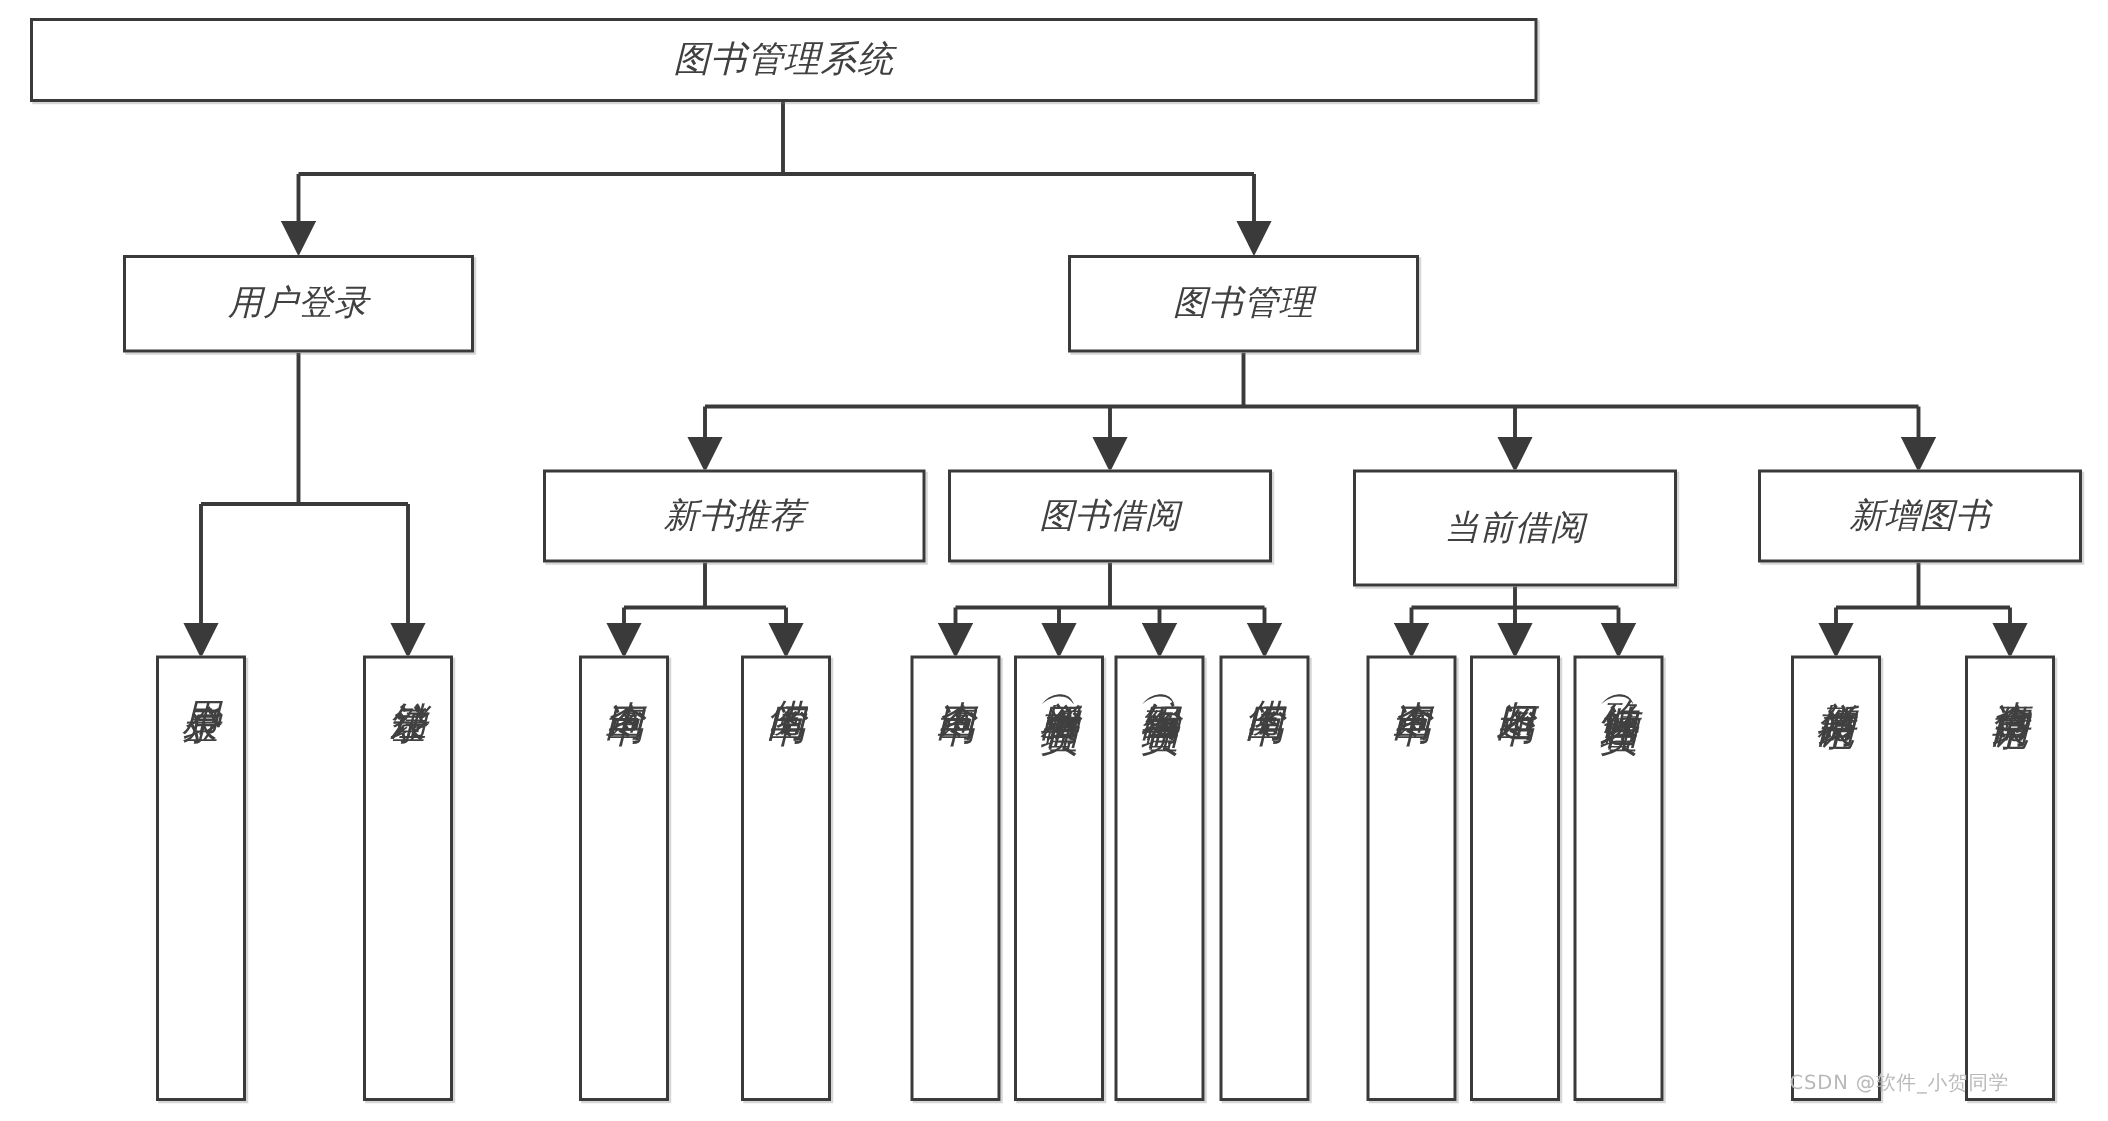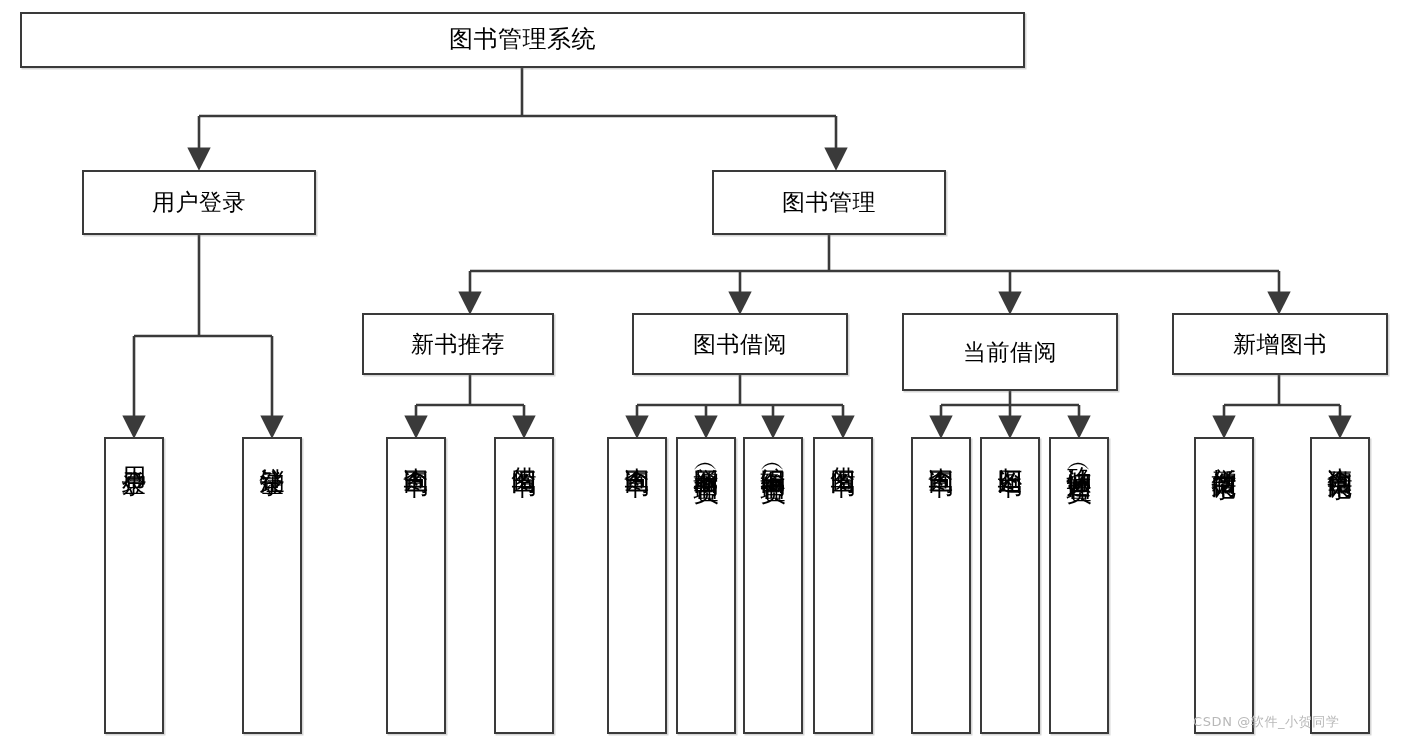--- a/index.html
+++ b/index.html
@@ -27,22 +27,23 @@
     pointer-events: none;
   }
   .node {
     position: absolute;
     box-sizing: border-box;
     background: #ffffff;
     border: 2.2px solid #3a3a3a;
     display: flex;
     align-items: center;
     justify-content: center;
-    color: #000000;
+    color: #404040;
     box-shadow: 1.5px 1.5px 0 rgba(120,120,120,0.30);
+    font-style: italic;
   }
   .node .label {
     display: block;
     text-align: center;
     line-height: 1.08;
     letter-spacing: 0.5px;
     white-space: nowrap;
   }
   .node.horiz .label {
     font-size: 23px;
@@ -133,21 +134,21 @@
     <span class="label">图书管理系统</span>
   </div>
 
   <div class="node horiz" style="left:82px; top:170px; width:234px; height:65px;">
     <span class="label">用户登录</span>
   </div>
   <div class="node horiz" style="left:712px; top:170px; width:234px; height:65px;">
     <span class="label">图书管理</span>
   </div>
 
-  <div class="node horiz" style="left:362px; top:313px; width:192px; height:62px;">
+  <div class="node horiz" style="left:362px; top:313px; width:255px; height:62px;">
     <span class="label">新书推荐</span>
   </div>
   <div class="node horiz" style="left:632px; top:313px; width:216px; height:62px;justify-content:center;">
     <span class="label">图书借阅</span>
   </div>
   <div class="node horiz" style="left:902px; top:313px; width:216px; height:78px;">
     <span class="label">当前借阅</span>
   </div>
   <div class="node horiz" style="left:1172px; top:313px; width:216px; height:62px;">
     <span class="label">新增图书</span>

